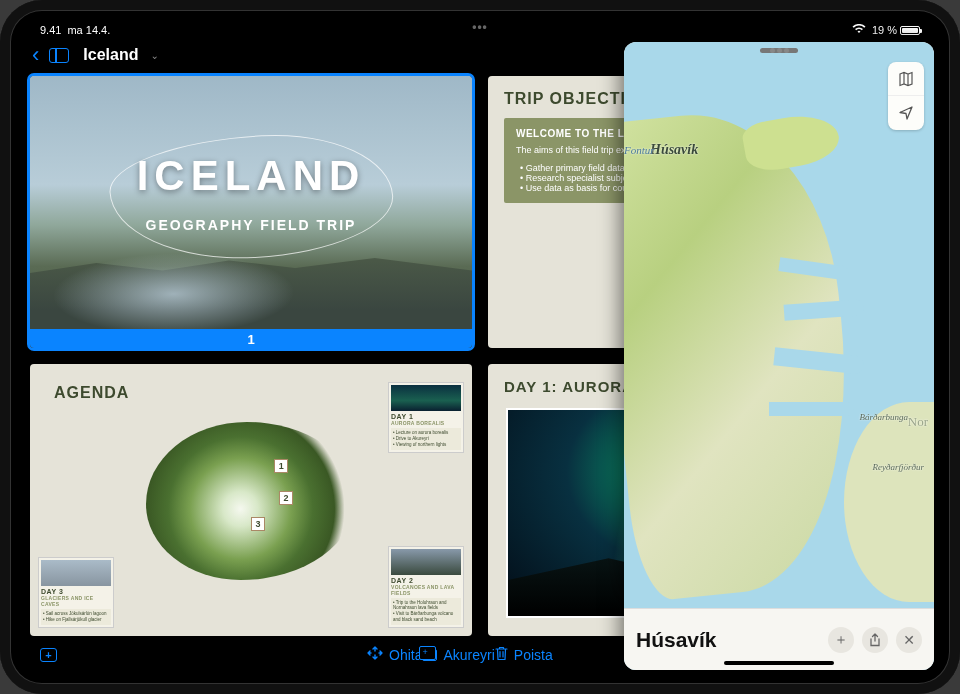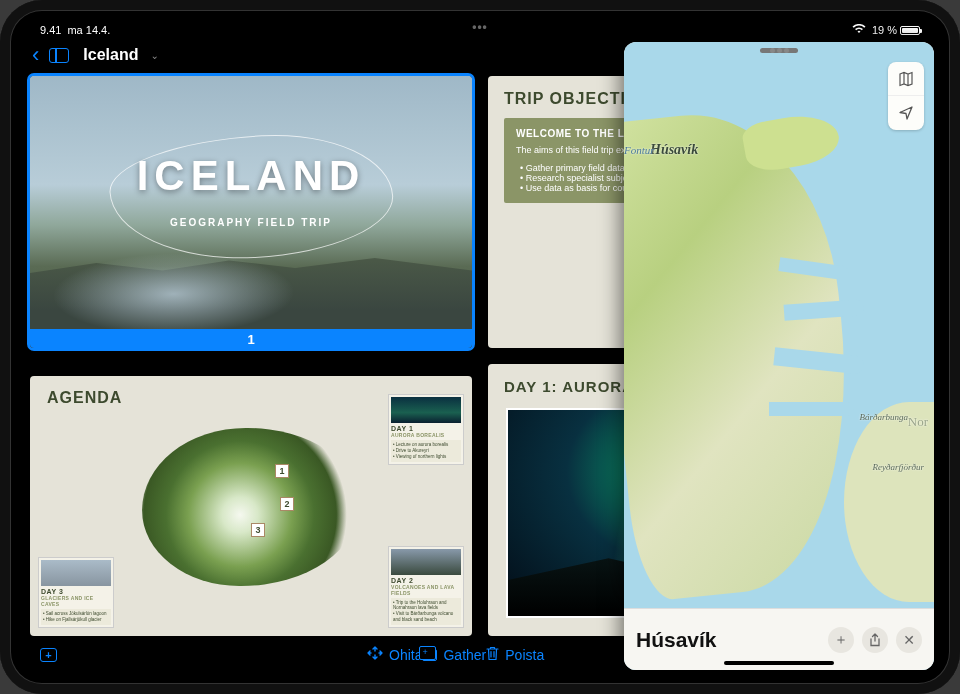--- a/index.html
+++ b/index.html
@@ -55,40 +55,40 @@
     background: linear-gradient(180deg, #6b7a60 0%, #4a5847 30%, #3a4640 70%);
     clip-path: polygon(0 40%, 15% 32%, 30% 38%, 45% 30%, 60% 36%, 78% 28%, 100% 38%, 100% 100%, 0 100%);
   }
   .river { position:absolute; left:5%; right:40%; bottom:5%; height:30%;
     background: radial-gradient(ellipse at center, rgba(200,220,235,0.7) 0%, transparent 70%);
     border-radius: 40%; transform: skewX(-8deg);}
   .hero-title { position: absolute; top: 28%; left: 0; right: 0; text-align: center;
     color: #fff; font-weight: 800; font-size: 42px; letter-spacing: 6px;
     text-shadow: 0 2px 6px rgba(0,0,0,0.4); font-family: "Arial Black", sans-serif;}
   .hero-sub { position: absolute; top: 52%; left:0; right:0; text-align:center;
-    color: #fff; font-size: 10px; letter-spacing: 2px; font-weight: 600; }
+    color: #fff; font-size: 14px; letter-spacing: 2px; font-weight: 600; }
   .outline-shape { position:absolute; top:22%; left:18%; right:18%; height:45%;
     border: 1.5px solid rgba(255,255,255,0.7); border-radius: 55% 45% 50% 50% / 40% 55% 45% 60%;
     transform: rotate(-3deg); }
 
   
   .s2 { padding: 14px 16px; font-family: Arial; }
   .s2 h2 { color: #3d4a2e; font-size: 16px; letter-spacing: 1px; font-weight: 800; margin-bottom: 10px;}
   .s2 .box { background: #8b9567; color: #fff; padding: 10px 12px; font-size: 9px; border-radius: 2px; }
   .s2 .box h3 { font-size: 10px; font-weight: 700; letter-spacing: 0.5px; margin-bottom: 6px;}
   .s2 .box p { margin-bottom: 6px; line-height: 1.3; }
   .s2 .box ul { list-style: none; padding-left: 4px; }
   .s2 .box li::before { content: "• "; }
   .s2 .thumb { position: absolute; right: 16px; bottom: 14px; width: 80px; height: 48px;
     background: linear-gradient(#7aa 40%, #456 60%); border: 2px solid #fff; }
   .s2 .thumb-cap { position:absolute; right: 18px; bottom: 62px; width:76px; background:#2a3320; color:#fff;
     font-size: 5px; padding: 2px 3px; }
 
   
-  .s3 { padding: 13px; margin-top: 12px; }
+  .s3 { padding: 20px; }
   .s3 h2 { color: #3d4a2e; font-size: 16px; letter-spacing: 1px; font-weight: 800; margin-bottom: 6px; padding-left: 4px;}
   .s3 .mapwrap { position: relative; width: 58%; height: 78%; margin: 0 auto; }
   .s3 .iceland { position:absolute; inset:8% 5% 5% 5%;
     background: radial-gradient(circle at 45% 55%, #f5f8ef 0%, #d8e8c8 12%, #7aa050 35%, #4a7030 50%, #3a5824 65%, transparent 72%);
     border-radius: 48% 52% 55% 45% / 52% 48% 52% 48%;
     filter: blur(0.3px);
   }
   .s3 .marker { position:absolute; width:14px; height:14px; background:#fff; border:1px solid #a86; font-size:9px; font-weight:700;
     display:flex; align-items:center; justify-content:center; color:#3d4a2e;}
   .s3 .m1 { top:28%; left:60%; } .s3 .m2 { top:46%; left:62%; } .s3 .m3 { top:60%; left:50%; }
@@ -291,21 +291,21 @@
       <div class="tbtn">
         <span class="tb-ic">
           <svg width="16" height="14" viewBox="0 0 16 14">
               <path d="M8 1 L8 5 M8 9 L8 13 M4 7 L1 7 M15 7 L12 7 M8 1 L6 3 M8 1 L10 3 M8 13 L6 11 M8 13 L10 11 M1 7 L3 5 M1 7 L3 9 M15 7 L13 5 M15 7 L13 9" stroke="#0a84ff" stroke-width="1.4" fill="none" stroke-linecap="round"></path>
             </svg>
         </span>
         <span>Ohita</span>
       </div>
       <div class="tbtn">
         <span class="dup-ic"></span>
-        <span>Gather</span>
+        <span>Akureyri</span>
       </div>
       <div class="tbtn">
         <span class="tb-ic">
           <svg width="13" height="15" viewBox="0 0 13 15">
               <path d="M1 3 L12 3 M4.5 3 L4.5 1.5 L8.5 1.5 L8.5 3 M2.5 3 L3 13.5 L10 13.5 L10.5 3 M5 5.5 L5 11 M8 5.5 L8 11" stroke="#0a84ff" stroke-width="1.2" fill="none" stroke-linecap="round" stroke-linejoin="round"></path>
             </svg>
         </span>
         <span>Poista</span>
       </div>
     </div>

